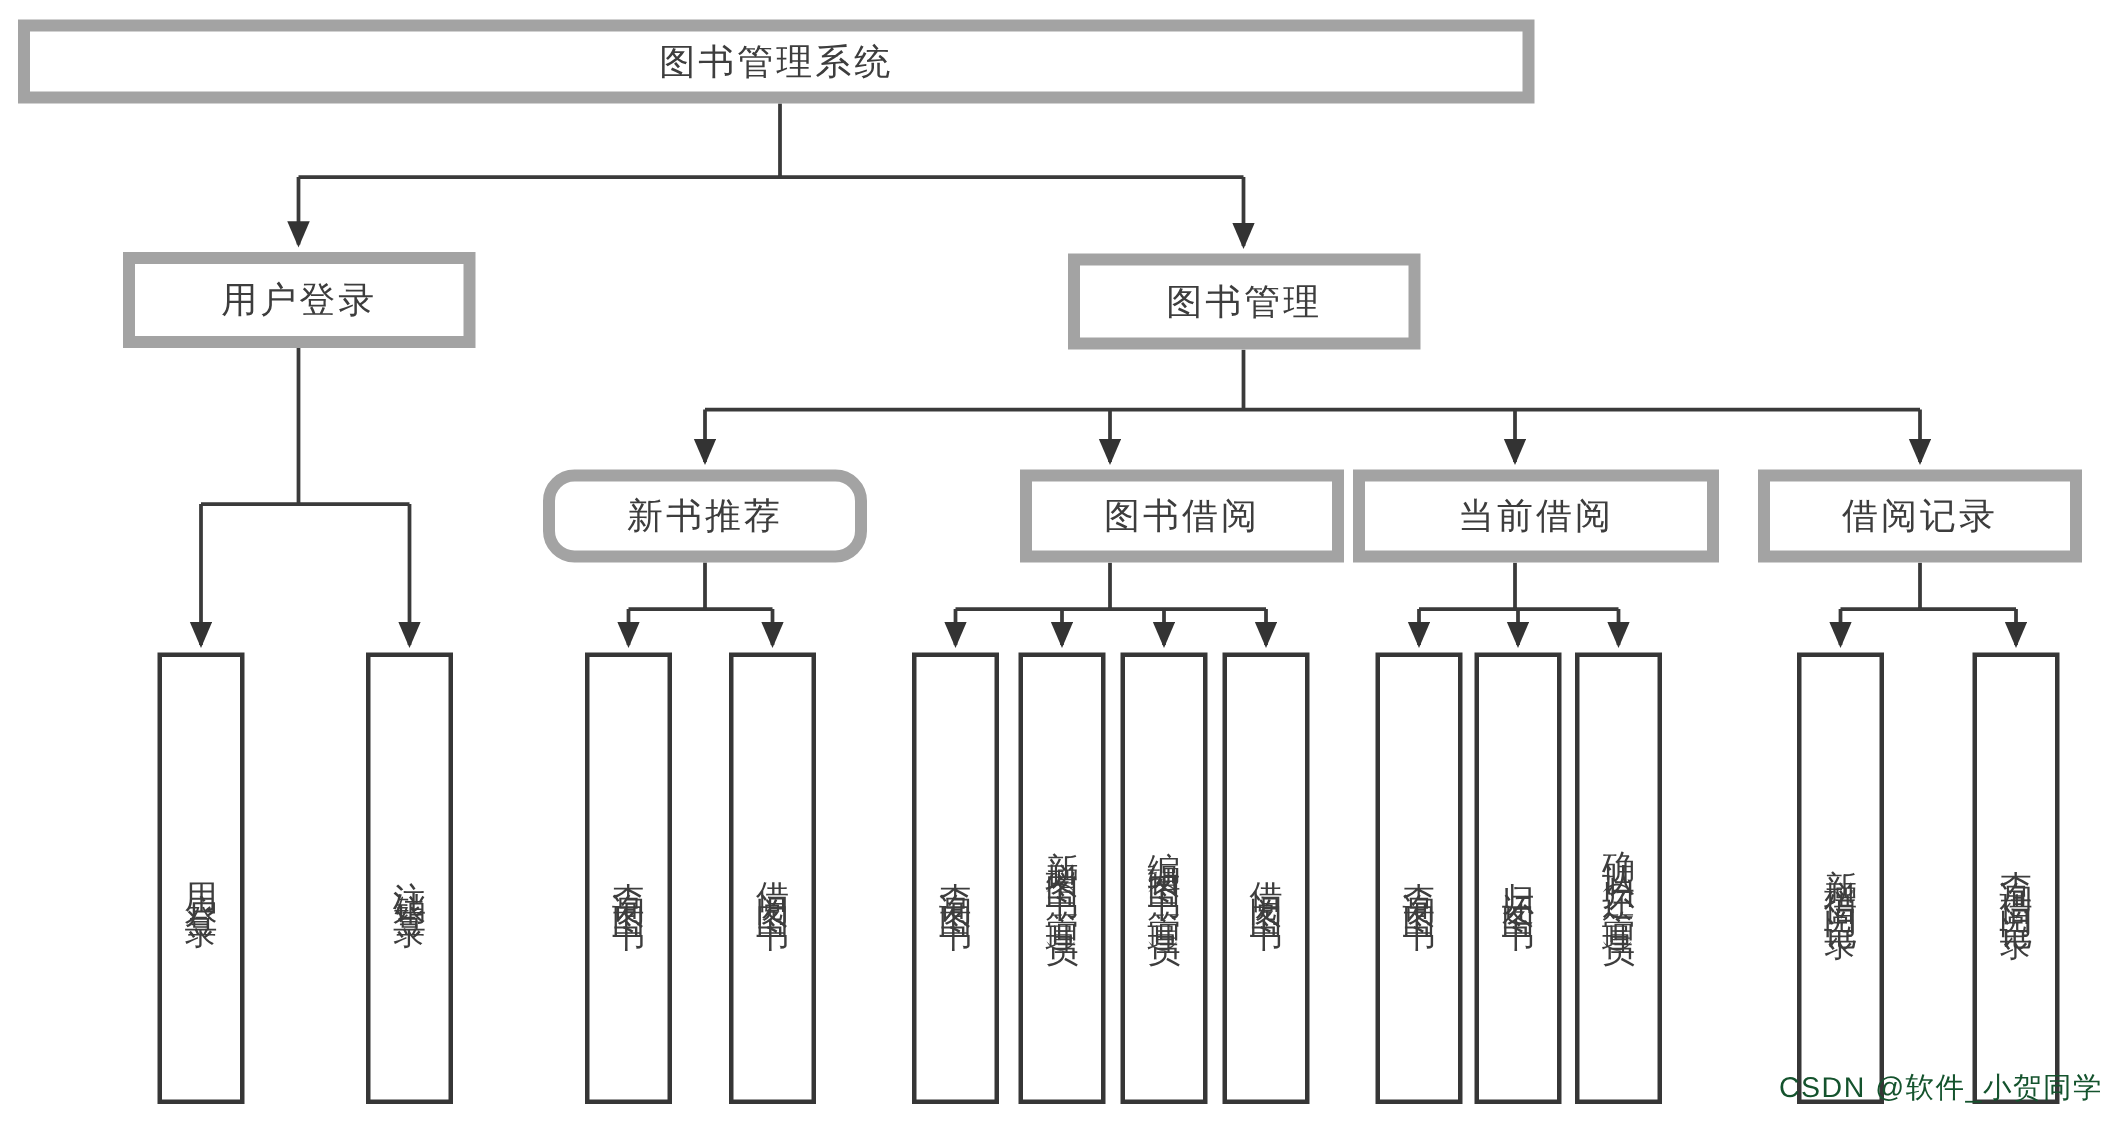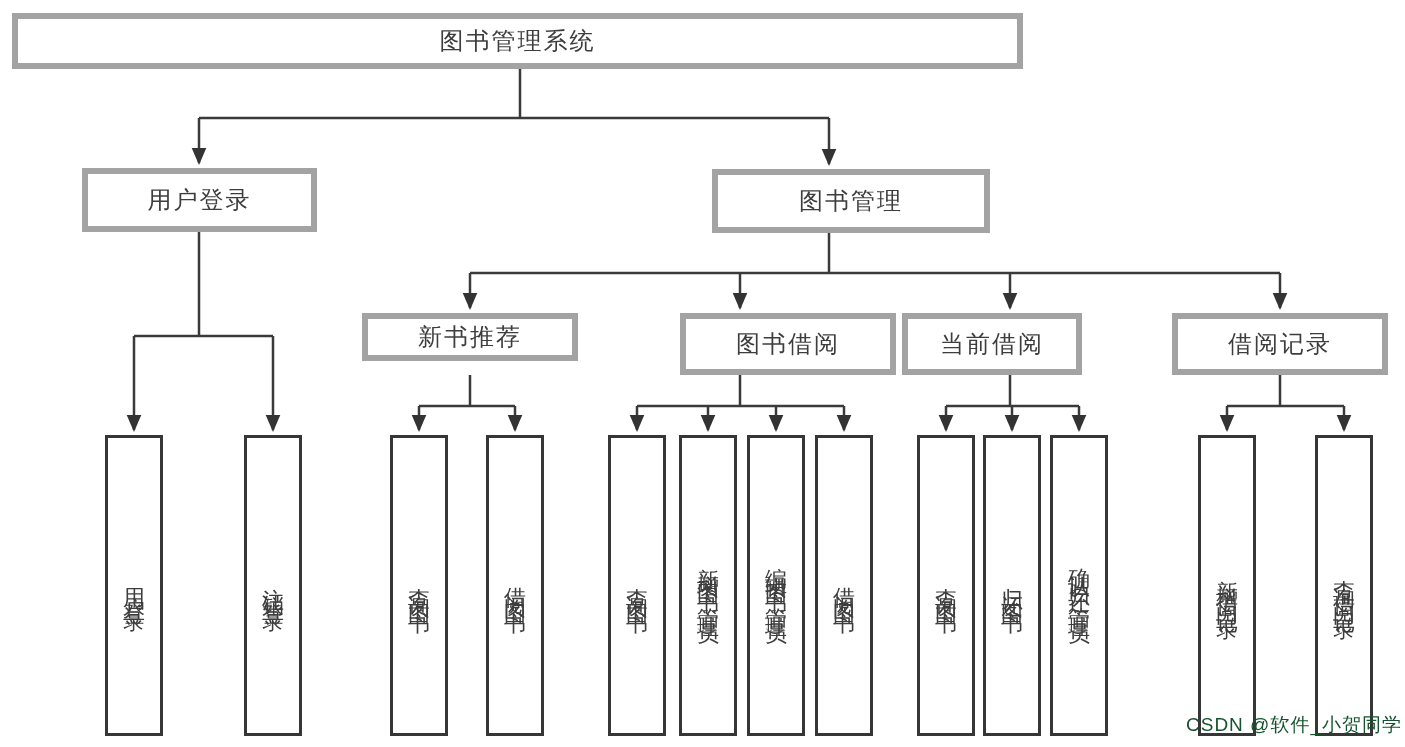--- a/index.html
+++ b/index.html
@@ -18,21 +18,21 @@
   svg.connectors {
     position: absolute;
     left: 0;
     top: 0;
     width: 1405px;
     height: 747px;
   }
   .hbox {
     position: absolute;
     box-sizing: border-box;
-    border: 6px solid #a3a3a3;
+    border: 8px solid #a3a3a3;
     background: #ffffff;
     display: flex;
     align-items: center;
     justify-content: center;
     font-size: 24px;
     letter-spacing: 2px;
     color: #3d3d3d;
     white-space: nowrap;
   }
   .vbox {
@@ -115,25 +115,25 @@
       <line x1="1079" y1="406" x2="1079" y2="430" marker-end="url(#arrow)"></line>
 
       <line x1="1227" y1="406" x2="1227" y2="430" marker-end="url(#arrow)"></line>
       <line x1="1344" y1="406" x2="1344" y2="430" marker-end="url(#arrow)"></line>
     </g>
   </svg>
 
   <div class="hbox" style="left:12px; top:13px; width:1011px; height:56px;">图书管理系统</div>
 
   <div class="hbox" style="left:82px; top:168px; width:235px; height:64px;">用户登录</div>
-  <div class="hbox" style="left:712px; top:169px; width:278px; height:64px;">图书管理</div>
+  <div class="hbox" style="left:712px; top:169px; width:235px; height:64px;">图书管理</div>
 
-  <div class="hbox" style="left:362px; top:313px; width:216px; height:48px;">新书推荐</div>
+  <div class="hbox" style="left:362px; top:313px; width:216px; height:62px;border-radius:21px;">新书推荐</div>
   <div class="hbox" style="left:632px; top:313px; width:216px; height:62px;margin-left:48px;">图书借阅</div>
-  <div class="hbox" style="left:902px; top:313px; width:180px; height:62px;">当前借阅</div>
+  <div class="hbox" style="left:902px; top:313px; width:244px; height:62px;">当前借阅</div>
   <div class="hbox" style="left:1172px; top:313px; width:216px; height:62px;">借阅记录</div>
 
   <div class="vbox" style="left:105px;">用户登录</div>
   <div class="vbox" style="left:244px;">注销登录</div>
 
   <div class="vbox" style="left:390px;">查询图书</div>
   <div class="vbox" style="left:486px;">借阅图书</div>
 
   <div class="vbox" style="left:608px;">查询图书</div>
   <div class="vbox" style="left:679px;">新增图书（管理员）</div>

